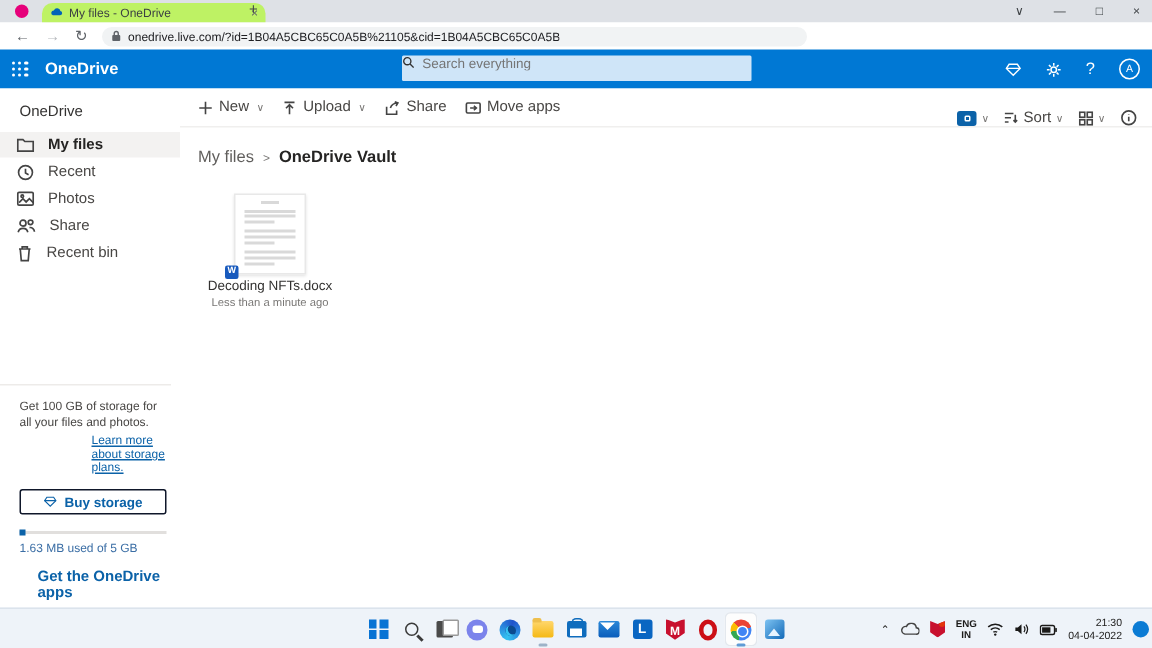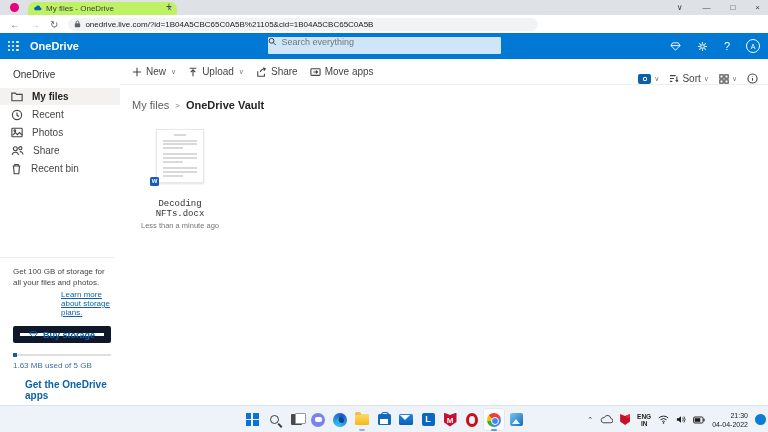--- a/index.html
+++ b/index.html
@@ -36,21 +36,21 @@
   .od-avatar { width:14px; height:14px; border-radius:50%; border:1px solid #fff; color:#fff; font-size:7px; display:flex; align-items:center; justify-content:center; }
 
   
   .sidebar { position:absolute; top:59px; left:0; width:120px; bottom:27px; background:#fff; }
   .sb-title { font-size:10px; color:#323130; padding:10px 0 8px 13px; }
   .sb-item { height:17px; display:flex; align-items:center; gap:9px; padding-left:11px; font-size:10px; color:#484644; margin-bottom:1px; }
   .sb-item.sel { background:#f3f2f1; font-weight:bold; color:#252423; }
   .sb-bottom { position:absolute; left:0; right:6px; bottom:4px; border-top:1px solid #edebe9; padding:8px 0 0 13px; }
   .promo-text { font-size:8px; color:#484644; line-height:11px; width:98px; }
   .promo-link { font-size:8px; color:#0b62a8; text-decoration:underline; display:inline-block; margin-top:2px;margin-left:48px; }
-  .buy-btn { margin-top:7px; width:98px; height:17px; background:#fff; border:7px solid #0f172a; border-radius:2px; display:flex; align-items:center; justify-content:center; gap:5px; font-size:9px; font-weight:bold; color:#0b62a8; }
+  .buy-btn { margin-top:7px; width:98px; height:17px; background:#fff; border:1px solid #0f172a; border-radius:2px; display:flex; align-items:center; justify-content:center; gap:5px; font-size:9px; font-weight:bold; color:#0b62a8; }
   .progress { margin-top:11px; width:98px; height:2px; background:#e1dfdd; position:relative; }
   .progress i { position:absolute; left:0; top:-1px; width:4px; height:4px; background:#0b62a8; }
   .storage-text { margin-top:5px; font-size:8px; color:#3b6ea5; }
   .apps-link { margin-top:9px; font-size:10px; font-weight:bold; color:#0b62a8;margin-left:12px; }
 
   
   .main { position:absolute; top:59px; left:120px; right:0; bottom:27px; background:#fff; }
   .cmdbar { position:absolute; top:0; left:0; right:0; height:26px; border-bottom:1px solid #f0efee; display:flex; align-items:center; }
   .cmd { display:flex; align-items:center; gap:4px; font-size:10px; color:#484644; margin-left:12px;justify-content:flex-end; }
   .cmd .chev { font-size:7px; color:#797775; margin-left:1px; }
@@ -65,21 +65,21 @@
 
   
   .tile { position:absolute; top:70px; left:14px; width:92px; text-align:center; }
   .thumb-wrap { position:relative; width:48px; height:54px; margin:0 auto; }
   .thumb { width:48px; height:54px; background:#fff; border:1px solid #e8e8e8; box-shadow:0 1px 2px rgba(0,0,0,.12); padding:4px 6px; display:flex; flex-direction:column; align-items:flex-start; gap:1.6px; }
   .thumb i { display:block; height:2px; background:#d9d9d9; width:100%; }
   .thumb i.t { width:12px; align-self:center; margin-bottom:2px; }
   .thumb i.s { width:60%; }
   .thumb i.gap { background:transparent; height:1.5px; }
   .badge { position:absolute; left:-6px; bottom:-3px; width:9px; height:9px; background:#185abd; border-radius:1.5px; color:#fff; font-size:6px; font-weight:bold; line-height:9px; text-align:center; }
-  .f-name { margin-top:16px; font-size:9px; color:#323130;font-family:Liberation Mono, monospace; }
+  .f-name { margin-top:2px; font-size:9px; color:#323130; }
   .f-time { margin-top:2px; font-size:7.5px; color:#797775; }
 
   
   .taskbar { position:absolute; left:0; right:0; bottom:0; height:27px; background:#eef3f9; border-top:1px solid #dbe3ec; }
   .tb-center { position:absolute; left:241px; top:2px; display:flex; }
   .tb-slot { width:22px; height:23px; display:flex; align-items:center; justify-content:center; position:relative; border-radius:4px; }
   .tb-slot.active { background:#fdfdfd; box-shadow:inset 0 0 0 1px #e3e8ee; }
   .tb-slot .under { position:absolute; bottom:0px; left:8px; width:6px; height:2px; border-radius:2px; background:#9db3c8; }
   .tb-slot.active .under { background:#5f9bd5; }
   .ic { width:16px; height:16px; position:relative; }

